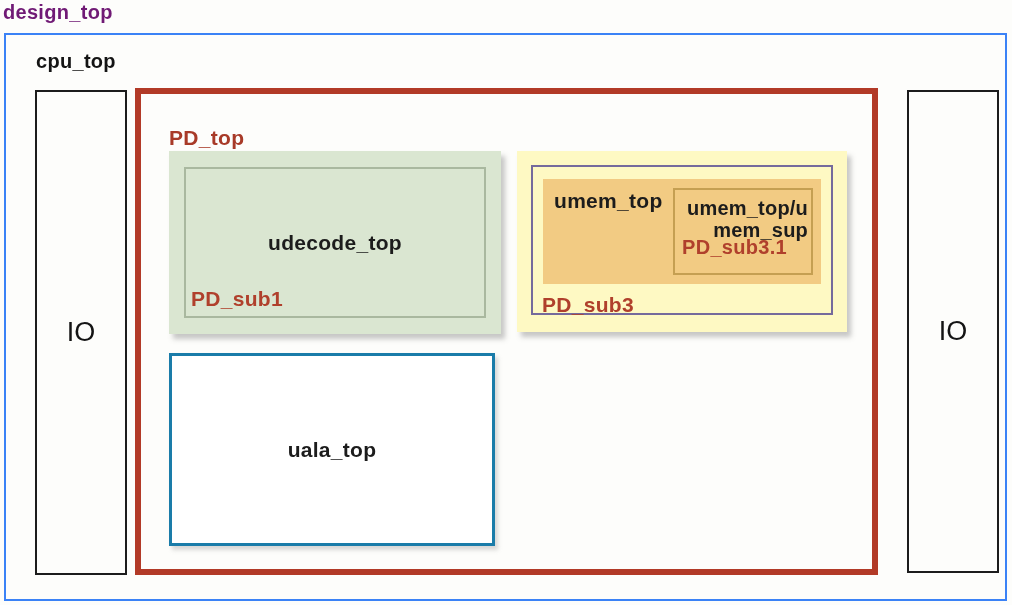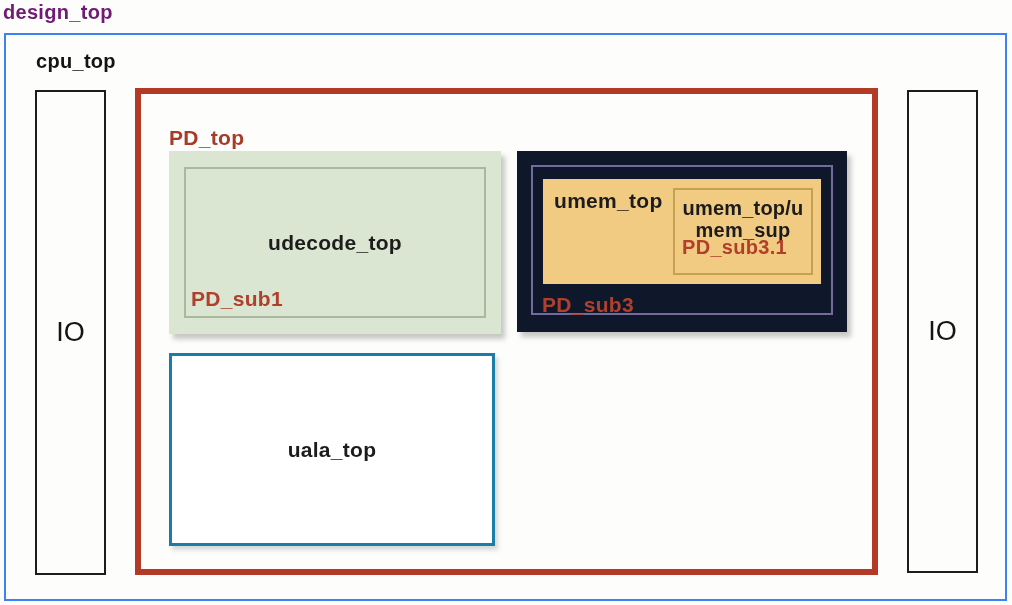--- a/index.html
+++ b/index.html
@@ -21,21 +21,21 @@
   .cpu-box {
     left: 4px; top: 33px; width: 1003px; height: 568px;
     border: 2px solid #3b82f6; background: transparent;
   }
   .cpu-label {
     left: 30px; top: 15px;
     font-size: 20px; font-weight: 600; color: #141414;
     letter-spacing: 0.3px;
   }
   .io-box {
-    width: 71px; height: 485px;
+    width: 92px; height: 485px;
     border: 2px solid #1c1c1c;
     display: flex; align-items: center; justify-content: center;
     font-size: 27px; font-weight: 400; color: #141414;
     background: #fdfdfb;
   }
   .io-left  { left: 29px;  top: 55px; }
   .io-right { left: 901px; top: 55px; height: 483px; }
 
   .pd-top {
     left: 129px; top: 53px; width: 743px; height: 487px;
@@ -66,35 +66,35 @@
     left: 28px; top: 57px; width: 332px; height: 183px;
     background: #dae6d1;
     display: flex; align-items: center; justify-content: center;
   }
   .pd-sub1 .inner-frame { inset: 16px 15px; border: 2px solid #a9b89f; }
   .pd-sub1 .domain-label { left: 22px; bottom: 23px; }
 
   
   .pd-sub3 {
     left: 376px; top: 57px; width: 330px; height: 181px;
-    background: #0f172a;
+    background: #fef9c3;
   }
   .pd-sub3 .inner-frame { inset: 14px 14px 17px 14px; border: 2px solid #756a9c; }
   .pd-sub3 .domain-label { left: 25px; bottom: 15px; }
 
   .umem-box {
     left: 26px; top: 28px; width: 278px; height: 105px;
     background: #f2cb83;
   }
   .umem-label { position: absolute; left: 11px; top: 10px; }
   .umem-sup-box {
     left: 130px; top: 9px; width: 140px; height: 87px;
     border: 2px solid #c59f52;
     padding: 7px 3px 0 3px;
-    text-align: center;
+    text-align: right;
   }
   .umem-sup-label {
     font-size: 20px; font-weight: 600; color: #1c1c1c;
     line-height: 1.12; word-break: break-all; letter-spacing: 0.2px;
   }
   .umem-sup-box .domain-label { left: 7px; bottom: 14px; font-size: 20px; }
 
   
   .uala-box {
     left: 28px; top: 259px; width: 326px; height: 193px;

